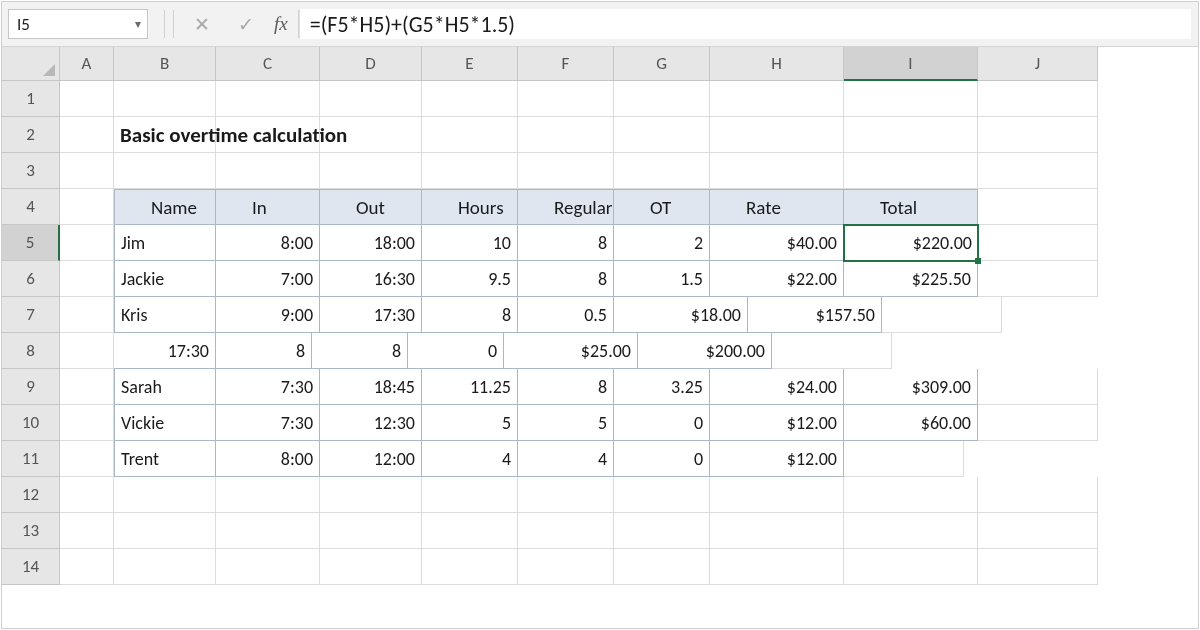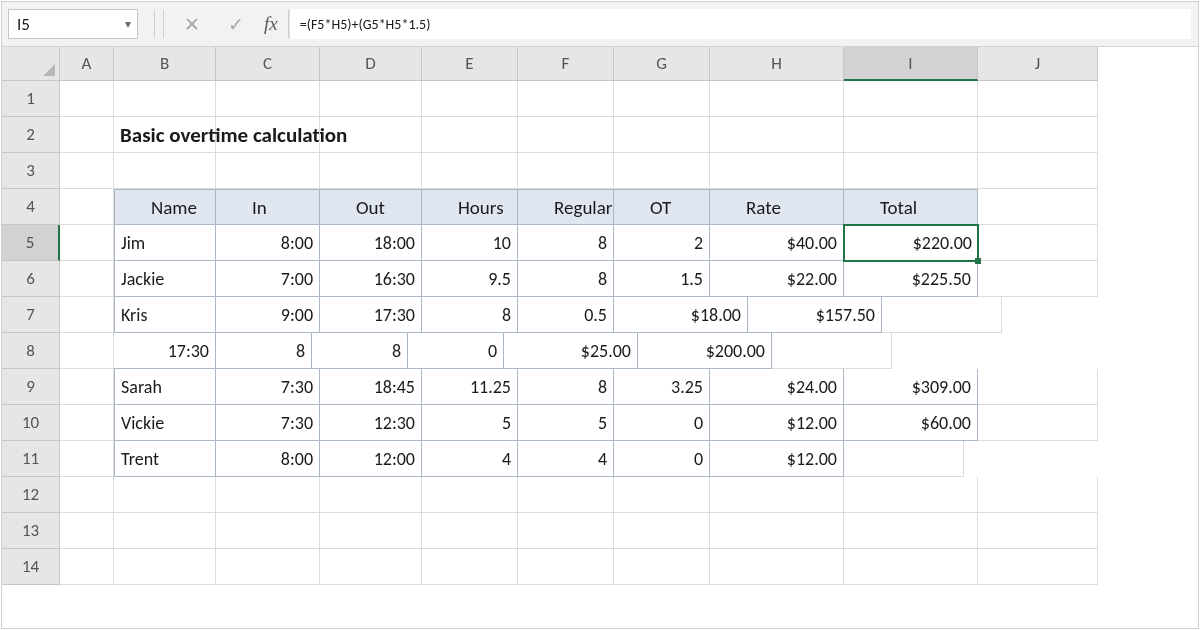--- a/index.html
+++ b/index.html
@@ -26,21 +26,21 @@
     border-bottom: 1px solid #d4d4d4;
     display: flex;
     align-items: stretch;
   }
   .name-box-wrap {
     display: flex;
     align-items: center;
     padding: 7px 2px 7px 6px;
   }
   .name-box {
-    width: 130px;
+    width: 140px;
     height: 30px;
     background: #fff;
     border: 1px solid #c7c7c7;
     display: flex;
     align-items: center;
     justify-content: space-between;
     padding: 0 6px 0 8px;
     font-size: 17px;
   }
   .name-box .arrow { color: #6b6b6b; font-size: 12px; }
@@ -82,21 +82,21 @@
   }
   .formula-input {
     flex: 1;
     background: #fff;
     border: none;
     border-left: 1px solid #e0e0e0;
     margin: 7px 7px 7px 0;
     padding: 0 10px;
     display: flex;
     align-items: center;
-    font-size: 14px;
+    font-size: 22px;
   }
   .corner {
     width: 58px;
     height: 34px;
     background: #e6e6e6;
     border-right: 1px solid #c6c6c6;
     border-bottom: 1px solid #c6c6c6;
     position: relative;
   }
   .corner::after {

